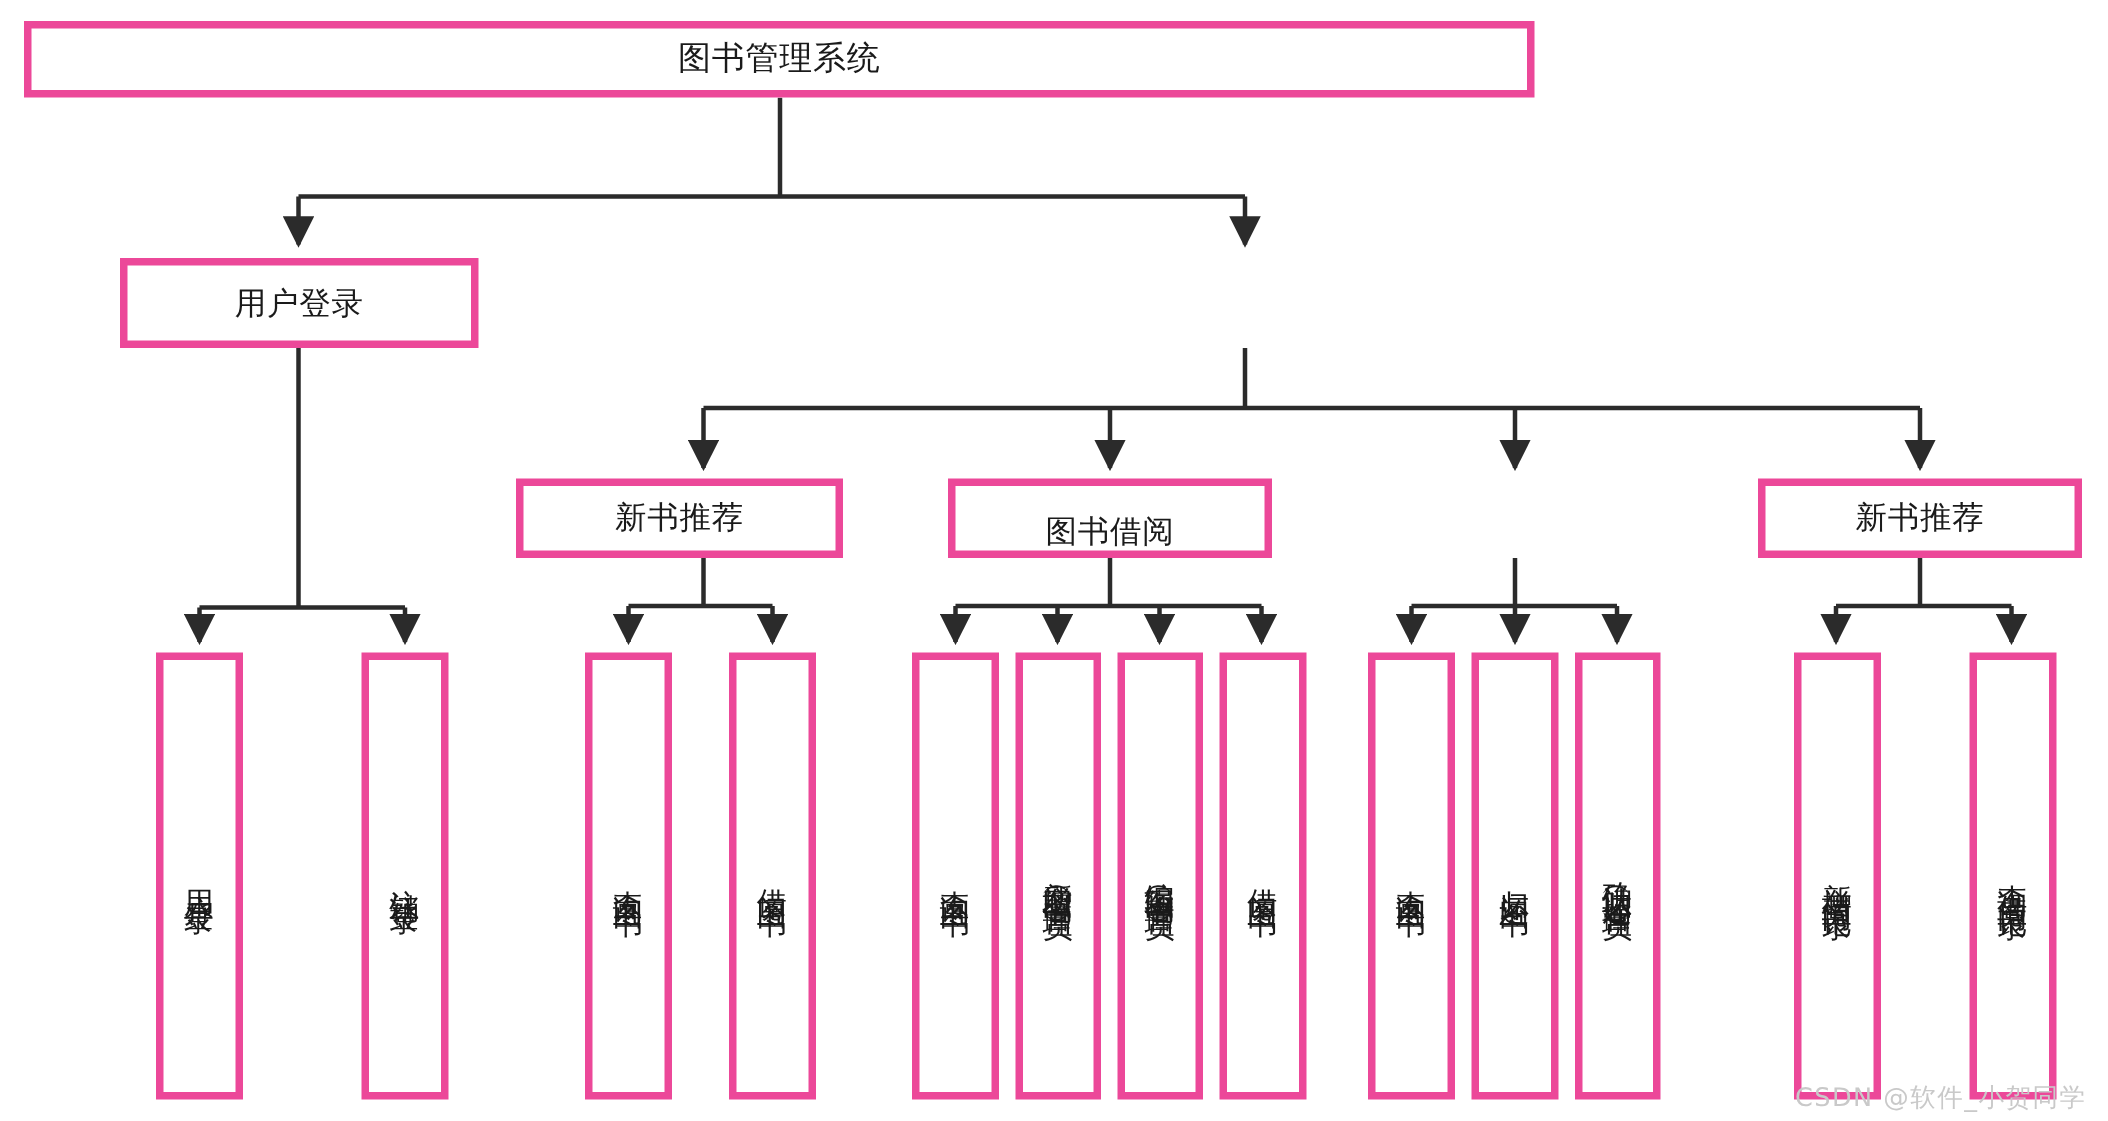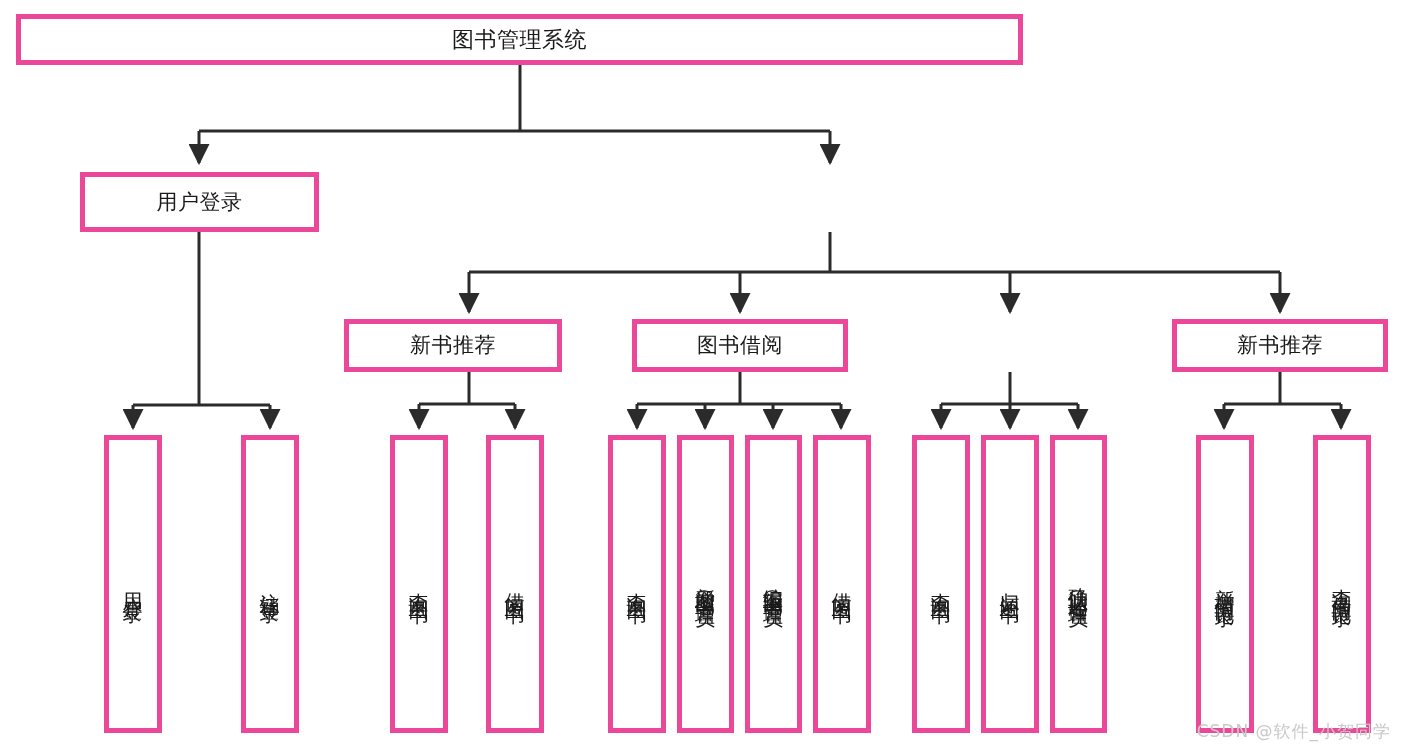--- a/index.html
+++ b/index.html
@@ -139,21 +139,21 @@
 
   <div class="box horiz" style="left:80px; top:172px; width:239px; height:60px;">
     <span class="label">用户登录</span>
   </div>
 
 
   <div class="box horiz" style="left:344px; top:319px; width:218px; height:53px;">
     <span class="label">新书推荐</span>
   </div>
 
-  <div class="box horiz" style="left:632px; top:319px; width:216px; height:53px;">
+  <div class="box horiz" style="left:632px; top:319px; width:216px; height:53px;align-items:flex-end;">
     <span class="label">图书借阅</span>
   </div>
 
 
   <div class="box horiz" style="left:1172px; top:319px; width:216px; height:53px;">
     <span class="label">新书推荐</span>
   </div>
 
   <div class="box vert" style="left:104px; top:435px; width:58px; height:298px;">
     <span class="label">用户登录</span>

